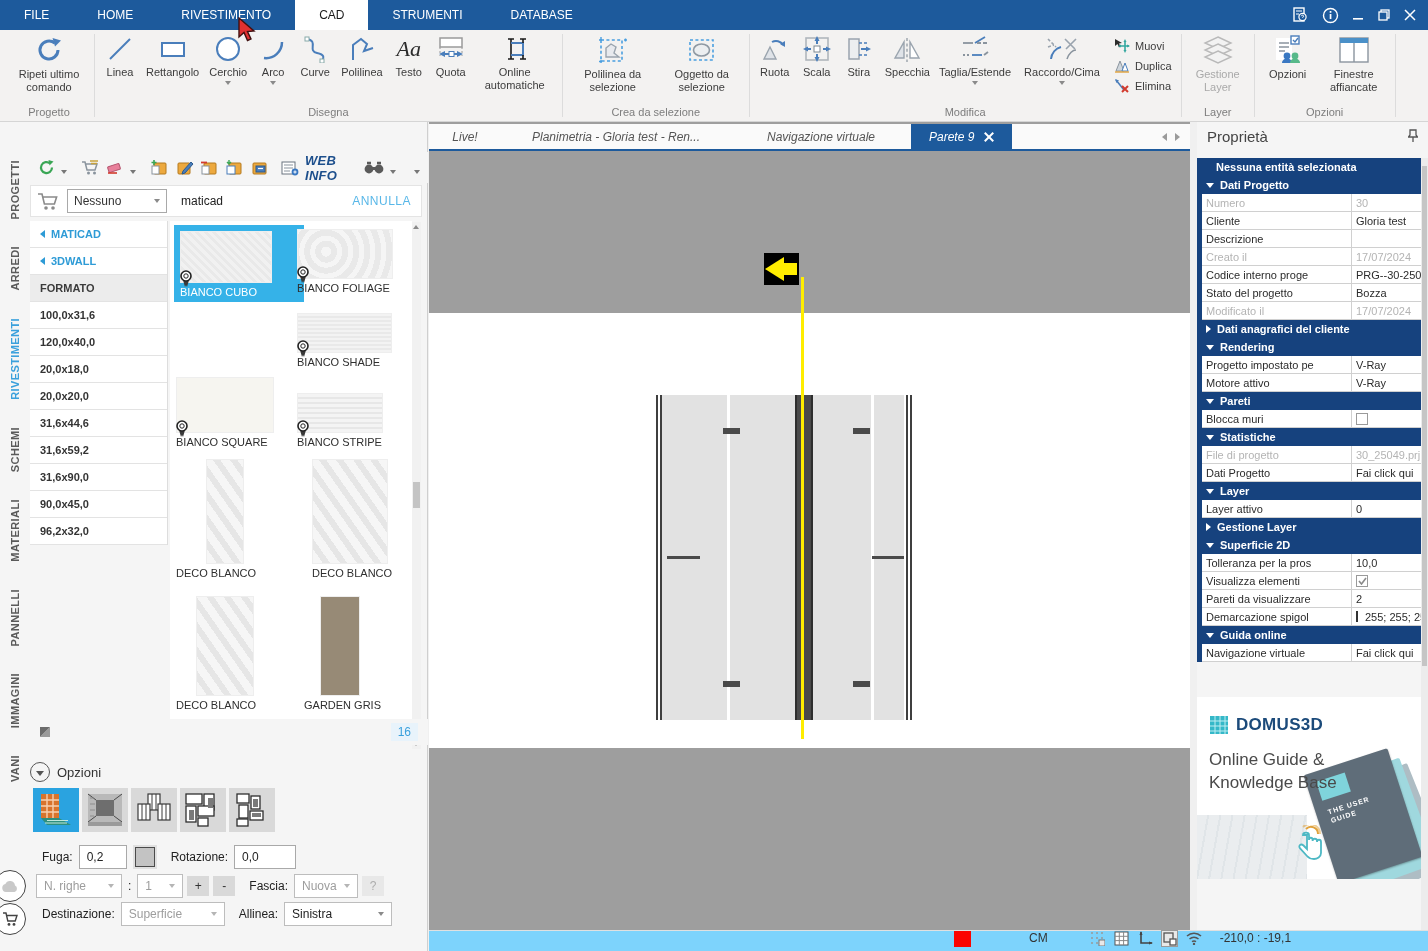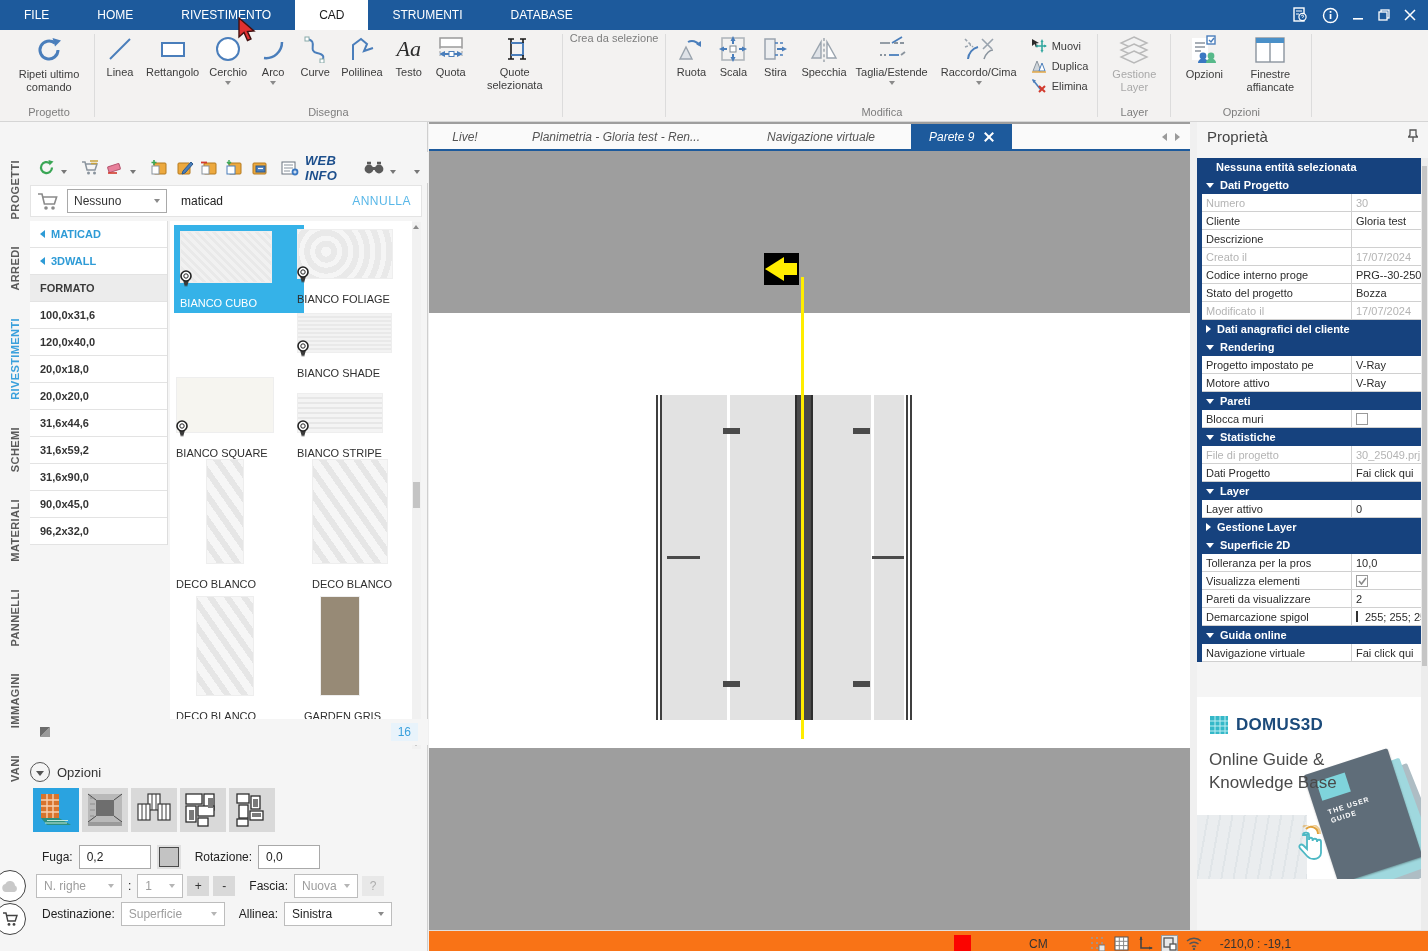--- a/index.html
+++ b/index.html
@@ -49,21 +49,21 @@
 
   .fmt-col { position:absolute; left:30px; top:99px; width:138px; background:#fff; border-right:1px solid #ddd; }
   .fmt-row { height:27px; display:flex; align-items:center; padding:0 10px; border-bottom:1px solid #e3e3e3; font-size:11px; color:#333; font-weight:700; background:#fff; }
   .fmt-link { color:#2e9bd6; gap:5px; }
   .fmt-hdr { background:#ececec; color:#3b3b3b; }
   .chev { width:0; height:0; border-top:4px solid transparent; border-bottom:4px solid transparent; border-right:5px solid #2e9bd6; }
 
   .tile-grid { position:absolute; left:170px; top:99px; width:242px; height:524px; background:#fff; }
   .tile { position:absolute; width:118px; }
   .tile-img { position:relative; border:1px solid #eee; }
-  .tile-label { font-size:11px; color:#2f2f2f; margin-top:14px; white-space:nowrap; }
+  .tile-label { font-size:11px; color:#2f2f2f; margin-top:3px; white-space:nowrap; }
   .tile.selected { background:#35b2e8; padding:6px 6px 4px; margin:-6px; width:130px; }
   .tile.selected .tile-label { color:#fff; }
   .award { position:absolute; left:-2px; bottom:-6px; }
   .tex-cubo { background:repeating-linear-gradient(45deg,#f1f1f1 0 3px,#e9e9e9 3px 6px); }
   .tex-foliage { background:repeating-radial-gradient(circle at 30% 45%,#f5f5f5 0 5px,#e9e9e9 5px 11px); }
   .tex-intreccio { background:repeating-linear-gradient(0deg,#efefef 0 4px,#e5e5e5 4px 8px); }
   .tex-shade { background:repeating-linear-gradient(0deg,#f3f3f3 0 2px,#e9e9e9 2px 4px); }
   .tex-square { background:#f6f5f0; }
   .tex-stripe { background:repeating-linear-gradient(0deg,#f4f4f4 0 3px,#e7e7e7 3px 5px); }
   .tex-deco { background:repeating-linear-gradient(55deg,#f6f6f6 0 8px,#e6e6e6 8px 14px),repeating-linear-gradient(-55deg,rgba(235,235,235,.6) 0 9px,rgba(250,250,250,.6) 9px 15px); }
@@ -116,21 +116,21 @@
   .wall .edge { position:absolute; top:0; bottom:0; width:2px; background:#3f3f3f; }
   .wall .fill { position:absolute; top:0; bottom:0; background:#e2e2e2; }
   .wall .wline { position:absolute; top:0; bottom:0; width:3px; background:#fff; }
   .wall .cband { position:absolute; top:0; bottom:0; left:139px; width:18px; background:#4a4a4a; border-left:2px solid #2e2e2e; border-right:2px solid #2e2e2e; }
   .dash { position:absolute; background:#4a4a4a; }
   .yline { position:absolute; left:372px; top:155px; width:3px; height:462px; background:#ffed00; z-index:4; }
   .marker { position:absolute; left:335px; top:131px; width:35px; height:32px; background:#000; z-index:5; }
   .marker .head { position:absolute; left:1px; top:4px; width:0; height:0; border-top:12px solid transparent; border-bottom:12px solid transparent; border-right:19px solid #ffed00; }
   .marker .tail { position:absolute; left:18px; top:10px; width:15px; height:12px; background:#ffed00; }
 
-  .statusbar { position:absolute; left:429px; top:930px; width:999px; height:21px; background:#f97316; border-top:1px solid #e0e0e0; display:flex; align-items:flex-end; font-size:12px; color:#333; z-index:20; }
+  .statusbar { position:absolute; left:429px; top:930px; width:999px; height:21px; background:#7dd3fc; border-top:1px solid #e0e0e0; display:flex; align-items:flex-start; font-size:12px; color:#333; z-index:20; }
   .red-sq { width:17px; height:16px; background:#fb0400; margin-left:525px; }
   .sb-unit { margin-left:58px; }
   .sb-icons { display:flex; align-items:center; gap:9px; margin-left:42px; }
   .sb-ico.boxed { outline:1px solid #9a9a9a; background:#e8e8e8; }
   .sb-coords { margin-left:18px; }
 
   
   .right-panel { position:absolute; left:1197px; top:122px; width:231px; height:829px; background:#f5f5f5; }
   .prop-grid { position:absolute; left:0; top:36px; width:224px; border-left:5px solid #16427e; background:#fff; }
   .pg-row { display:flex; height:18px; border-bottom:1px solid #d0d0d0; background:#fff; font-size:11px; align-items:center; }
@@ -281,27 +281,44 @@
                 <rect x="13" y="16.5" width="5" height="5" fill="#fff" stroke="#4a7ebb"></rect>
               </svg></span>
           <span>Quota</span>
         </div>
         <div class="rbtn" style="width:84px">
           <span><svg width="30" height="28" viewBox="0 0 30 28">
                 <path d="M8 4h6M11 4v20M8 24h6" stroke="#1a1a1a" stroke-width="1.6" fill="none"></path>
                 <path d="M11 8h12v12H11" fill="none" stroke="#4a7ebb" stroke-width="2"></path>
                 <path d="M20 4h6M23 4v4M20 24h6M23 20v4" stroke="#1a1a1a" stroke-width="1.6" fill="none"></path>
               </svg></span>
-          <span>Quote selezionata</span>
+          <span>Online automatiche</span>
         </div>
       </div>
       <div class="rlabel">Disegna</div>
     </div>
     <div class="rsep"></div>
     <div class="rgroup">
+      <div class="rbtns">
+        <div class="rbtn" style="width:90px">
+          <span><svg width="32" height="30" viewBox="0 0 32 30">
+                <rect x="4" y="5" width="21" height="21" fill="none" stroke="#4a9fe0" stroke-width="1.6" stroke-dasharray="3 2.4"></rect>
+                <path d="M9 22 9 13 14 9 19 12 17 18 22 22 Z" fill="#e8eaee" stroke="#9aa4ae" stroke-width="1.4"></path>
+                <path d="M4 2v3M2 5h3M27 5h3M28.5 3.5v3M4 25v3M2 26.5h3" stroke="#4a9fe0" stroke-width="1.4"></path>
+              </svg></span>
+          <span>Polilinea da selezione</span>
+        </div>
+        <div class="rbtn" style="width:84px">
+          <span><svg width="32" height="30" viewBox="0 0 32 30">
+                <rect x="4" y="5" width="23" height="20" fill="none" stroke="#4a9fe0" stroke-width="1.6" stroke-dasharray="3 2.4"></rect>
+                <ellipse cx="15.5" cy="15" rx="8" ry="6" fill="#eceef0" stroke="#8f99a3" stroke-width="1.6"></ellipse>
+              </svg></span>
+          <span>Oggetto da selezione</span>
+        </div>
+      </div>
       <div class="rlabel">Crea da selezione</div>
     </div>
     <div class="rsep"></div>
     <div class="rgroup">
       <div class="rbtns">
         <div class="rbtn">
           <span><svg width="30" height="28" viewBox="0 0 30 28">
                 <polygon points="4,24 16,24 10,12" fill="#dfe3e8" stroke="#9aa4ae" stroke-width="1.4"></polygon>
                 <path d="M12 7a8 8 0 0 1 11 3" fill="none" stroke="#4a7ebb" stroke-width="2"></path>
                 <polygon points="25,12 20,9 25,6" fill="#4a7ebb"></polygon>
@@ -743,21 +760,21 @@
               <rect x="4" y="27" width="11" height="7"></rect>
             </g>
             <rect x="20" y="7" width="5" height="8" fill="#7a7a7a"></rect>
             <rect x="19" y="21" width="9" height="4" fill="#7a7a7a"></rect>
           </svg>
       </div>
     </div>
 
     <div class="opt-row" style="left:42px;top:723px">
       <span class="opt-label">Fuga:</span>
-      <div class="txt-input" style="width:72px">
+      <div class="txt-input" style="width:48px">
           <span>0,2</span>
         </div>
       <div class="swatch-btn"></div>
       <span class="opt-label" style="margin-left:16px">Rotazione:</span>
       <div class="txt-input" style="width:62px">
           <span>0,0</span>
         </div>
     </div>
 
     <div class="opt-row" style="left:36px;top:752px">

